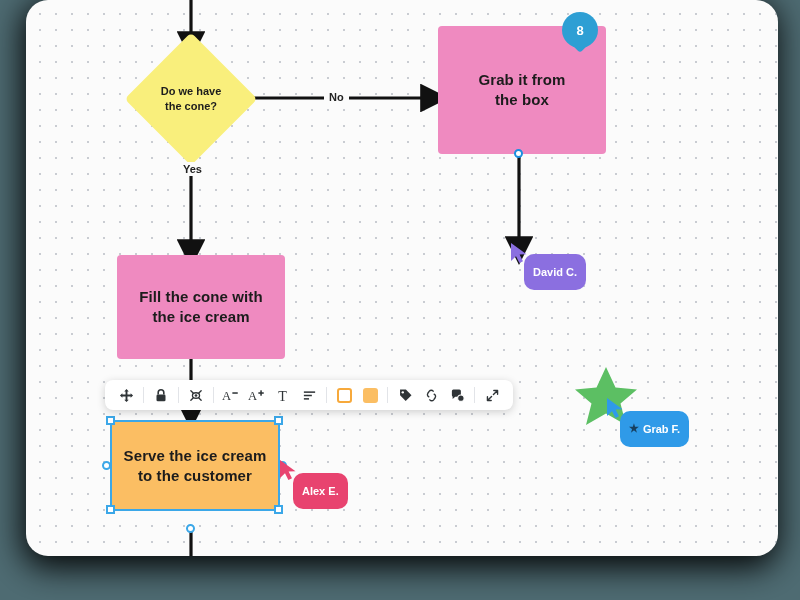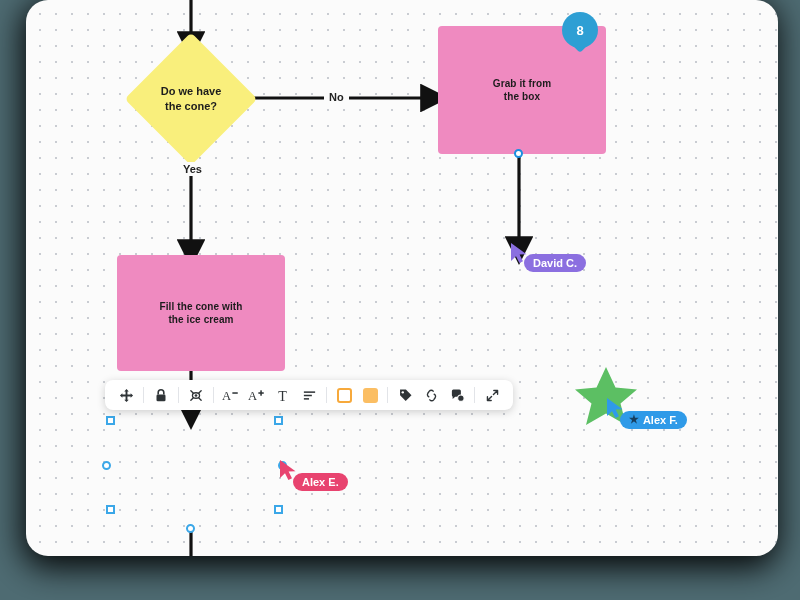--- a/index.html
+++ b/index.html
@@ -22,21 +22,21 @@
     background-image:radial-gradient(#c9ccd2 1.1px, transparent 1.2px);
     background-size:16px 16px;background-position:6px 6px;
   }
   .layer{position:absolute;left:0;top:0;width:752px;height:556px;}
   svg.layer{overflow:visible;}
 
   
   .node{
     position:absolute;display:flex;align-items:center;justify-content:center;
     text-align:center;color:#1c1c1c;line-height:1.32;
-    font-size:10px;font-weight:700;letter-spacing:.1px;
+    font-size:15px;font-weight:700;letter-spacing:.1px;
     white-space:pre-line;
   }
   .node.pink{background:#ef8ac0;border-radius:4px;}
   .node.orange{background:#fbbe63;border-radius:2px;}
   .node.selected{outline:2px solid #3ba7e8;outline-offset:-1px;}
 
   .diamond-wrap{position:absolute;}
   .diamond-shape{
     position:absolute;left:0;top:0;width:100%;height:100%;
     background:#f9ef7c;border-radius:5px;transform:rotate(45deg);
@@ -79,21 +79,21 @@
     position:absolute;left:0;top:0;width:36px;height:36px;
     display:flex;align-items:center;justify-content:center;
     color:#fff;font-size:13px;font-weight:700;z-index:2;
   }
 
   
   .cursor{position:absolute;}
   .cursor .ptr{position:absolute;left:0;top:0;}
   .cursor .tag{
     position:absolute;display:flex;align-items:flex-start;gap:4px;
-    padding:3px 9px;border-radius:10px;color:#fff;
+    padding:12px 9px;border-radius:10px;color:#fff;
     font-size:11px;font-weight:700;white-space:nowrap;
   }
   .cursor .tag .star{font-size:11px;color:#173f5f;line-height:1;}
 
   
   .sticker-star{position:absolute;}
 
   
   #toolbar{
     position:absolute;display:flex;align-items:center;
@@ -150,25 +150,29 @@
 the box</span>
     </div>
     <div class="anchor solid" style="left:488px;top:149px;"></div>
 
     <div class="pin" style="left:536px;top:12px;">
       <div class="tail"></div>
       <div class="bub"></div>
       <div class="cnt">8</div>
     </div>
 
-    <div class="node pink" style="left:91px;top:255px;width:168px;height:116px;">
+    <div class="node pink" style="left:91px;top:255px;width:168px;height:104px;">
       <span>Fill the cone with
 the ice cream</span>
     </div>
 
+    <div class="node orange selected" style="left:85px;top:421px;width:168px;height:89px;">
+      <span>Serve the ice cream
+to the customer</span>
+    </div>
     <div class="handle" style="left:80px;top:416px;"></div>
     <div class="handle" style="left:248px;top:416px;"></div>
     <div class="handle" style="left:80px;top:505px;"></div>
     <div class="handle" style="left:248px;top:505px;"></div>
     <div class="anchor" style="left:76px;top:461px;"></div>
     <div class="anchor" style="left:252px;top:461px;"></div>
     <div class="anchor" style="left:160px;top:524px;"></div>
 
     <div class="edge-label" style="left:152px;top:162px;">Yes</div>
     <div class="edge-label" style="left:298px;top:90px;">No</div>
@@ -194,21 +198,21 @@
         <span>Alex E.</span>
       </div>
     </div>
 
     <div class="cursor" style="left:579px;top:396px;">
       <svg class="ptr" width="22" height="24" viewBox="0 0 22 24">
         <path d="M2,2 L2,20 L7,15.2 L10.4,22 L14,20.2 L10.6,13.6 L17.5,13.2 Z" fill="#2f9ae8"></path>
       </svg>
       <div class="tag" style="left:15px;top:15px;background:#2f9ae8;">
         <span class="star">★</span>
-        <span>Alex F.</span>
+        <span>Grab F.</span>
       </div>
     </div>
 
     <div id="toolbar" style="left:79px;top:380px;">
 
       <div class="tb-btn" title="Move">
         <svg width="15" height="15" viewBox="0 0 16 16">
           <path d="M8 1 L10.4 3.6 H9 V7 H12.4 V5.6 L15 8 L12.4 10.4 V9 H9 V12.4 H10.4 L8 15 L5.6 12.4 H7 V9 H3.6 V10.4 L1 8 L3.6 5.6 V7 H7 V3.6 H5.6 Z" fill="#2f3437"></path>
         </svg>
       </div>

